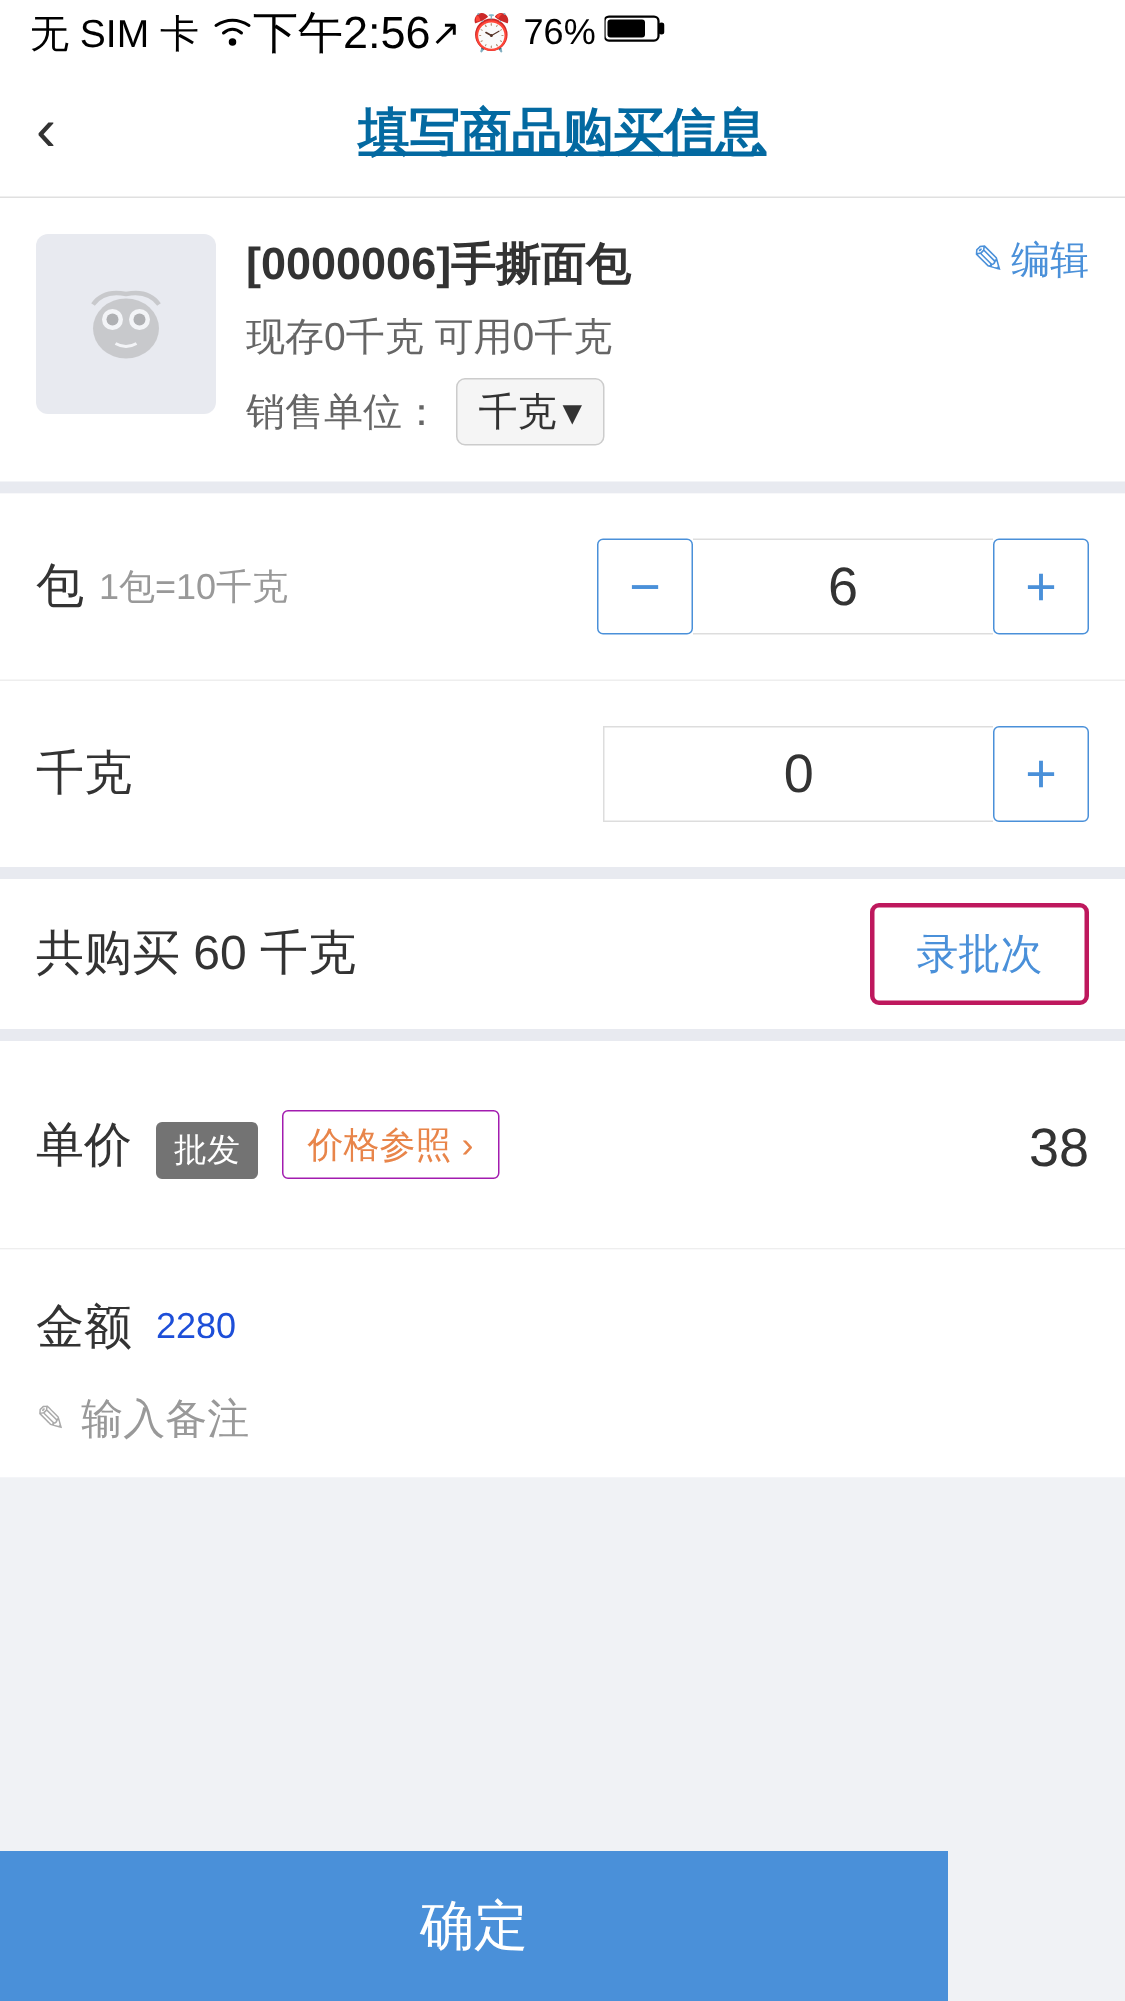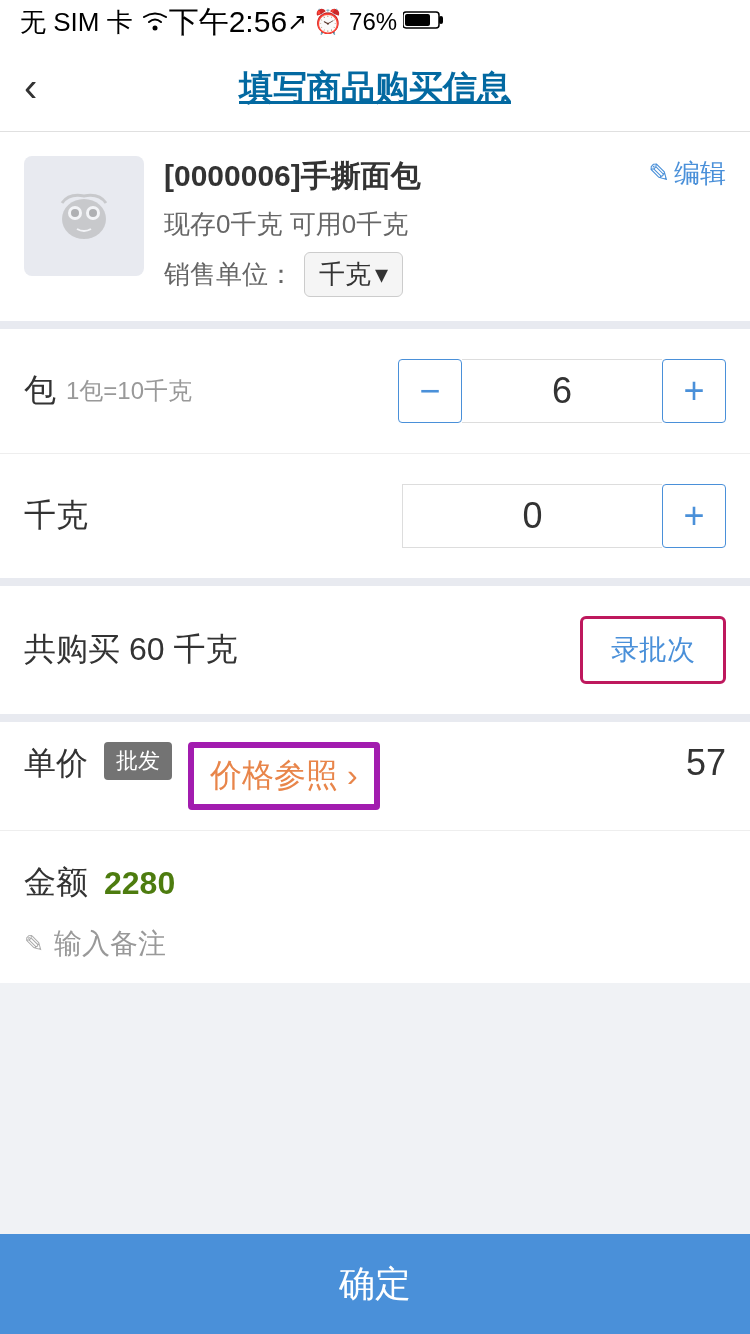--- a/index.html
+++ b/index.html
@@ -176,21 +176,21 @@
       border-right: none;
       text-align: center;
       font-size: 36px;
       color: #333;
       background: #fff;
     }
 
     
     .summary-row {
       background: #fff;
-      padding: 30px 24px;
+      padding: 16px 24px;
       display: flex;
       align-items: center;
       justify-content: space-between;
       border-bottom: 8px solid #e8eaf0;
     }
     .summary-text {
       font-size: 32px;
       color: #333;
     }
     .batch-btn {
@@ -199,42 +199,42 @@
       padding: 12px 28px;
       font-size: 28px;
       color: #4a90d9;
       background: #fff;
       cursor: pointer;
     }
 
     
     .price-section {
       background: #fff;
-      padding: 20px 24px;
-      display: flex;
-      align-items: flex-start;
+      padding: 46px 24px;
+      display: flex;
+      align-items: flex-end;
       gap: 16px;
       border-bottom: 1px solid #eee;
     }
     .price-label {
       font-size: 32px;
       color: #333;
     }
     .price-tag-btn {
       background: #737373;
       color: #fff;
       font-size: 22px;
       padding: 4px 12px;
       border-radius: 4px;
     }
     .price-ref-btn {
-      border: 6px solid #a21caf;
+      border: 1px solid #a21caf;
       border-radius: 4px;
       color: #e8854a;
-      font-size: 32px;
+      font-size: 24px;
       padding: 6px 16px;
       display: flex;
       align-items: center;
       gap: 4px;
     }
     .price-value {
       margin-left: auto;
       font-size: 36px;
       color: #333;
       font-weight: 500;
@@ -250,23 +250,23 @@
       display: flex;
       align-items: center;
       gap: 16px;
       margin-bottom: 20px;
     }
     .amount-label {
       font-size: 32px;
       color: #333;
     }
     .amount-value {
-      font-size: 32px;
-      font-weight: 700;
-      color: #4d7c0f;
+      font-size: 24px;
+      font-weight: 400;
+      color: #1d4ed8;
     }
     .note-row {
       display: flex;
       align-items: center;
       gap: 10px;
       color: #999;
       font-size: 28px;
     }
     .note-icon {
       font-size: 24px;
@@ -278,21 +278,21 @@
       background: #f0f2f5;
       flex: 1;
       min-height: 300px;
     }
 
     
     .confirm-btn {
       position: fixed;
       bottom: 0;
       left: 0;
-      width: 750px;
+      width: 632px;
       height: 100px;
       background: #4a90d9;
       color: #fff;
       font-size: 36px;
       display: flex;
       align-items: center;
       justify-content: center;
       cursor: pointer;
       border: none;
     }
@@ -390,21 +390,21 @@
   <span class="summary-text">共购买 60 千克</span>
   <button class="batch-btn">录批次</button>
 </div>
 
 <div class="price-section">
   <span class="price-label">单价</span>
   <span class="price-tag-btn">批发</span>
   <div class="price-ref-btn">
     <span>价格参照 ›</span>
   </div>
-  <span class="price-value">57</span>
+  <span class="price-value">38</span>
 </div>
 
 <div class="amount-section">
   <div class="amount-row">
     <span class="amount-label">金额</span>
     <span class="amount-value">2280</span>
   </div>
   <div class="note-row">
     <span class="note-icon">✎</span>
     <span>输入备注</span>

